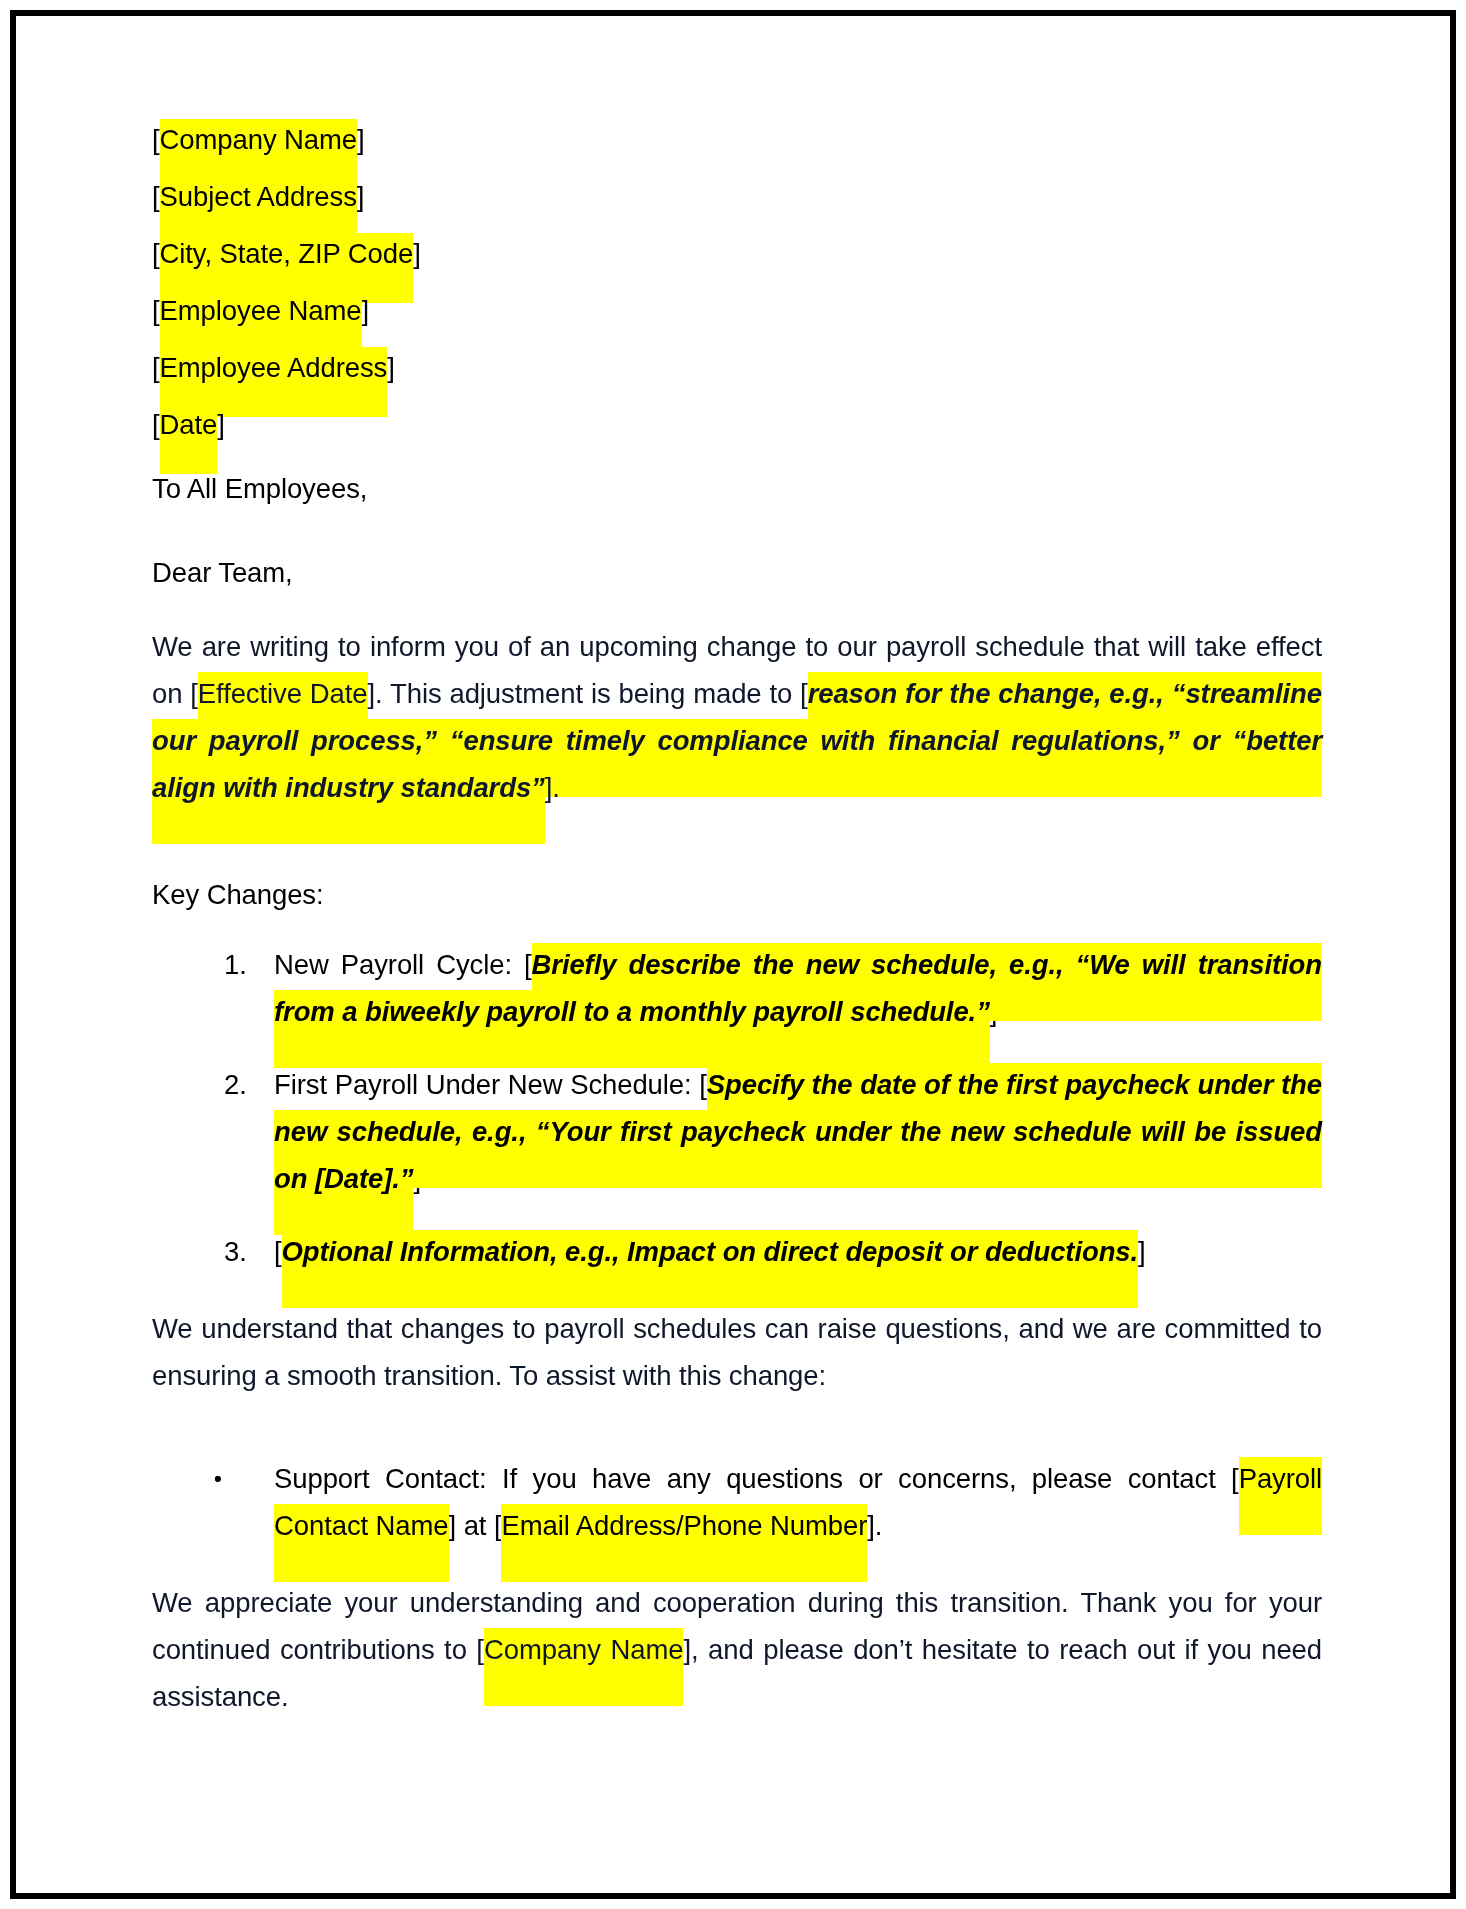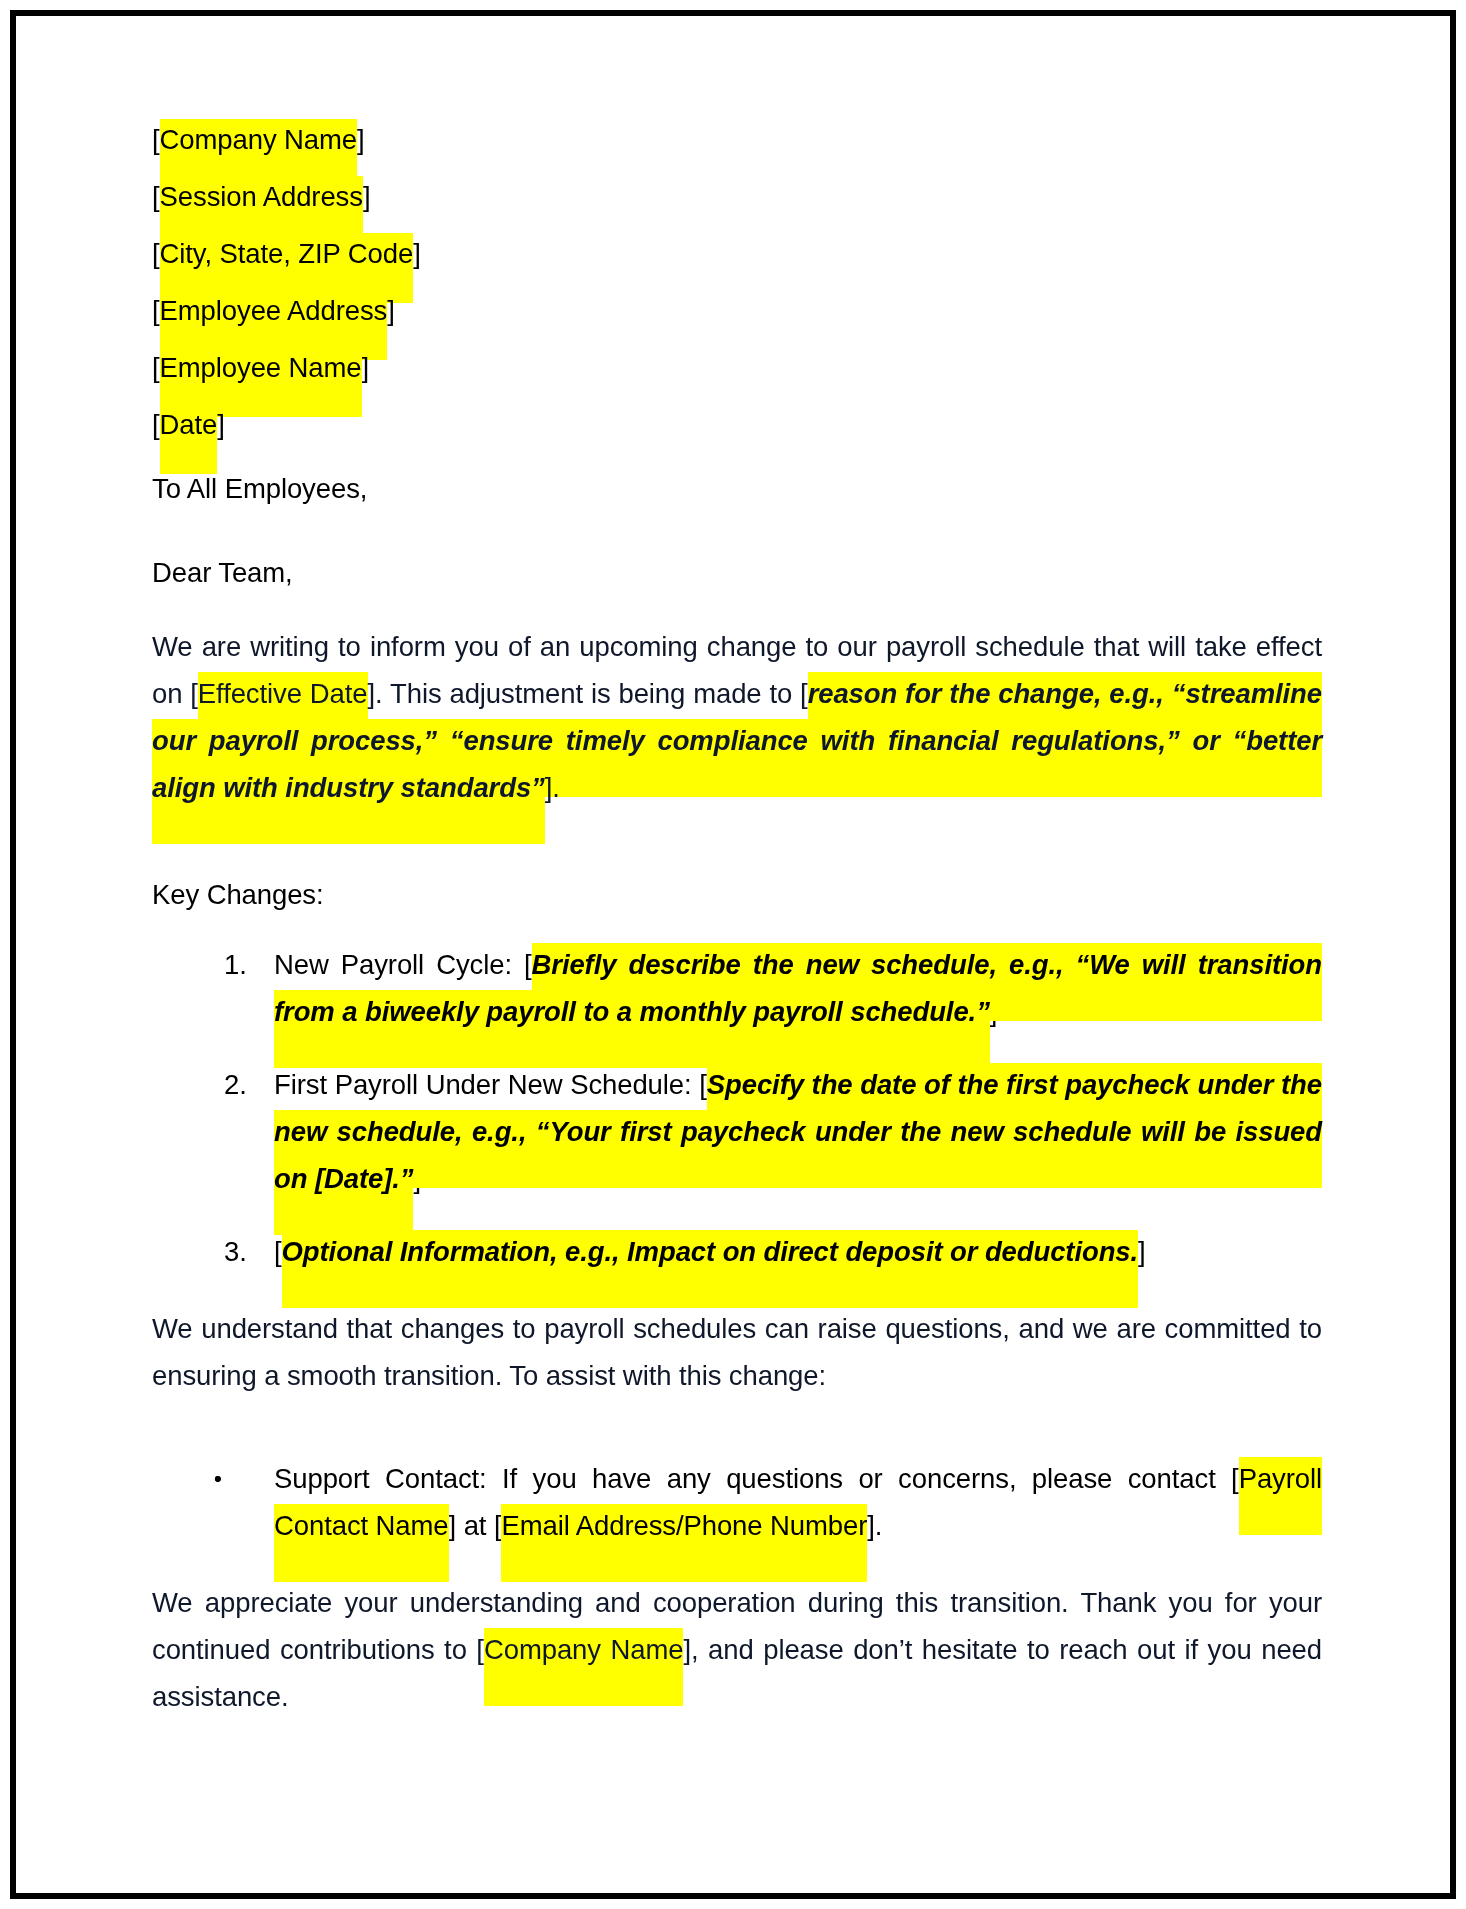--- a/index.html
+++ b/index.html
@@ -130,24 +130,24 @@
 </style>
 </head>
 <body>
 
 <div class="page-frame">
   <div class="page-inner">
     <div class="doc-body">
 
       <div class="addr-block">
         <div class="ln">[<span class="hl-s">Company Name</span>]</div>
-        <div class="ln">[<span class="hl-s">Session Address</span>]</div>
+        <div class="ln">[<span class="hl-s">Subject Address</span>]</div>
         <div class="ln">[<span class="hl-s">City, State, ZIP Code</span>]</div>
+        <div class="ln">[<span class="hl-s">Employee Name</span>]</div>
         <div class="ln">[<span class="hl-s">Employee Address</span>]</div>
-        <div class="ln">[<span class="hl-s">Employee Name</span>]</div>
         <div class="ln">[<span class="hl-s">Date</span>]</div>
       </div>
 
       <div class="spacer-8"></div>
 
       <div class="ln"><span class="b">To All Employees</span><span>,</span></div>
 
       <div class="spacer-14"></div>
 
 

